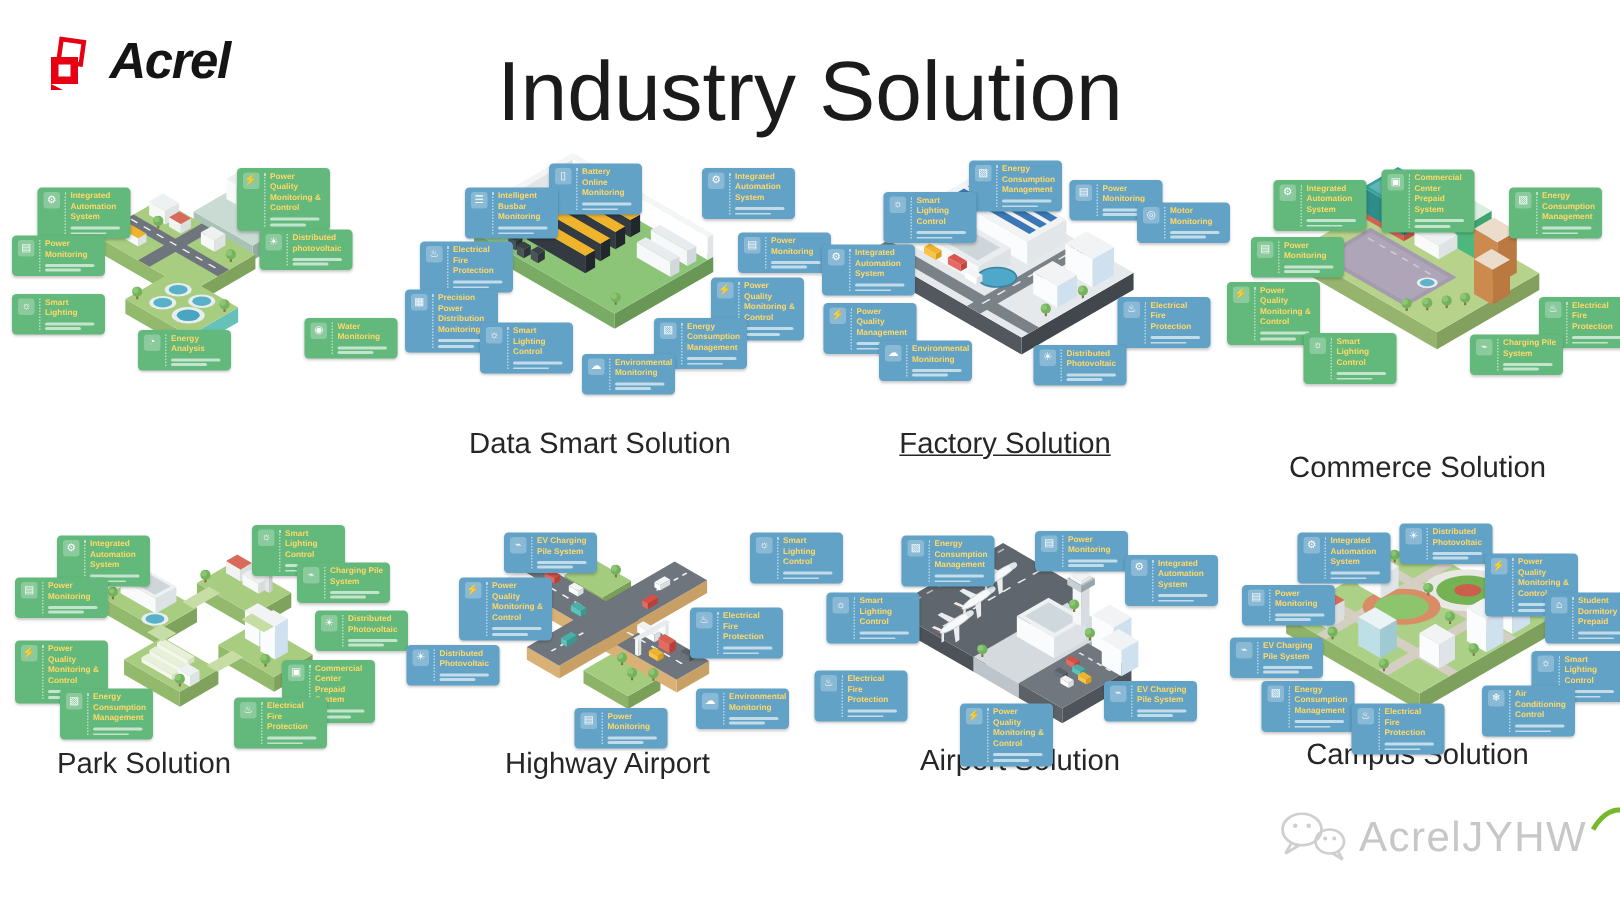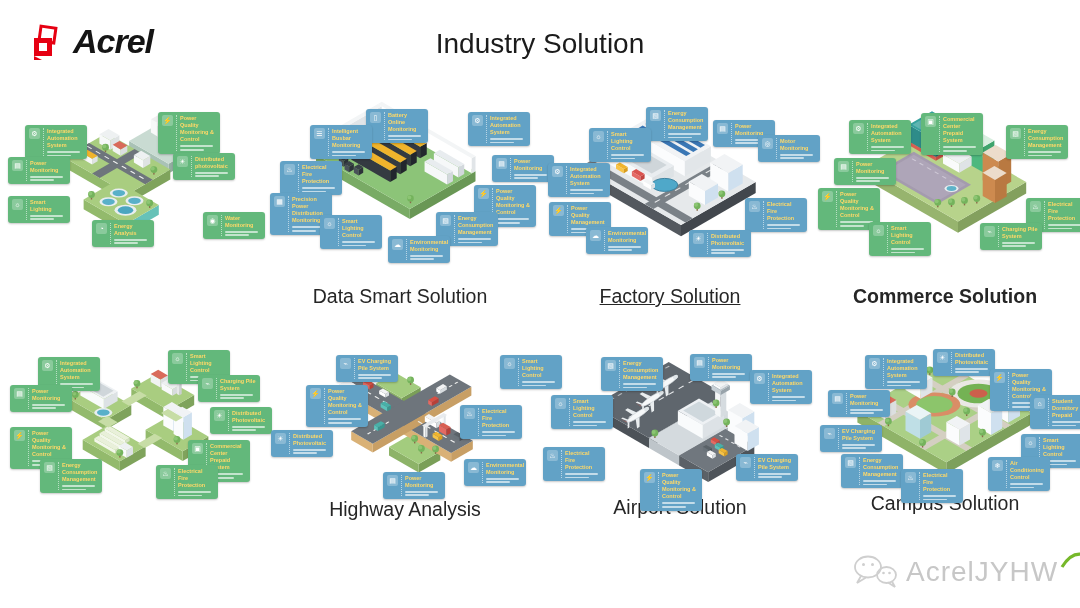--- a/index.html
+++ b/index.html
@@ -2,21 +2,21 @@
 <html><head>
 <meta charset="utf-8">
 <style>
   html,body{margin:0;padding:0;background:#fff;}
   body{width:1080px;height:608px;overflow:hidden;font-family:"Liberation Sans",sans-serif;}
   .page{position:relative;width:1080px;height:461px;background:#fff;}
 
   
   .logo{position:absolute;left:30px;top:22px;display:flex;align-items:center;gap:7px;}
   .logo-text{font-size:34px;font-weight:bold;font-style:italic;color:#141414;letter-spacing:-1px;}
-  .title{position:absolute;left:0;right:0;top:28px;text-align:center;font-size:28px;color:#1b1b1b;font-weight:400;}
+  .title{position:absolute;left:0;right:0;top:28px;text-align:center;font-size:56px;color:#1b1b1b;font-weight:400;}
 
   
   .card{position:absolute;}
   .illus{position:absolute;left:0;top:0;right:0;}
   .scene{position:absolute;left:0;top:0;width:100%;height:100%;}
   .caption{position:absolute;font-size:19.5px;color:#262626;line-height:1.2;white-space:nowrap;}
   .caption.center{left:0;right:0;text-align:center;}
 
   
   .callout{position:absolute;display:flex;gap:3px;align-items:flex-start;width:62px;
@@ -27,21 +27,21 @@
                 color:#fff;font-size:7px;line-height:11px;text-align:center;}
   .callout .ctext{flex:1 1 auto;min-width:0;border-left:1px dotted rgba(255,255,255,.55);padding-left:3px;}
   .callout .ctitle{display:block;font-size:5.5px;font-weight:bold;line-height:1.3;color:#ffd968;}
   .callout .bar{display:block;height:1.8px;border-radius:1px;background:rgba(255,255,255,.62);margin-top:1.7px;}
   .callout .b1{width:92%;}
   .callout .b2{width:68%;}
 
   
   .footer-site{position:absolute;left:52px;top:543px;display:flex;align-items:center;gap:11px;}
   .site-text{font-size:15px;color:#dadada;letter-spacing:.5px;}
-  .wechat{position:absolute;left:852px;top:540px;display:flex;align-items:center;gap:8px;margin-top:14px;}
+  .wechat{position:absolute;left:852px;top:540px;display:flex;align-items:center;gap:8px;}
   .wechat-text{font-size:28px;color:#c7c7c7;letter-spacing:1px;position:relative;}
   .wechat-arrow{position:absolute;left:152px;top:-10px;}
 </style>
 </head>
 <body>
 
 <div class="page">
 
   <div class="logo">
     <svg width="36" height="36" viewBox="0 0 36 36">
@@ -560,21 +560,21 @@
           </div>
           <div class="callout green" style="left: 170px; top: 128px;">
             <span class="ico">⌁</span>
             <span class="ctext">
               <span class="ctitle">Charging Pile System</span>
               <span class="bar b1"></span>
               <span class="bar b2"></span>
             </span>
           </div>
         </div>
-        <div class="caption center" style="top: 190px; font-weight: bold;">
+        <div class="caption center" style="top: 206px;">
           <div>Commerce Solution</div>
         </div>
       </div>
       <div class="card" style="left: 0px; top: 335px; width: 280px; height: 230px;">
         <div class="illus" style="height: 170px;">
           <svg class="scene" viewBox="0 0 270 170" preserveAspectRatio="xMidYMid meet">
             <polygon points="189.2,60.1 163.4,75.0 163.4,84.9 189.2,70.0" fill="#7fa35c"></polygon>
             <polygon points="163.4,75.0 126.3,53.6 126.3,63.5 163.4,84.9" fill="#93ba6c"></polygon>
             <polygon points="152.0,38.7 189.2,60.1 163.4,75.0 126.3,53.6" fill="#a9cd80"></polygon>
             <polygon points="145.7,39.0 155.4,44.6 155.4,52.6 145.7,47.0" fill="#f1f3f3"></polygon>
@@ -701,20 +701,23 @@
             </span>
           </div>
           <div class="callout green" style="left: 156px; top: 130px;">
             <span class="ico">♨</span>
             <span class="ctext">
               <span class="ctitle">Electrical Fire Protection</span>
               <span class="bar b1"></span>
               <span class="bar b2"></span>
             </span>
           </div>
+        </div>
+        <div class="caption" style="left: 38px; top: 163px;">
+          <div>Park Solution</div>
         </div>
       </div>
       <div class="card" style="left: 270px; top: 335px; width: 270px; height: 230px;">
         <div class="illus" style="height: 170px;">
           <svg class="scene" viewBox="0 0 270 170" preserveAspectRatio="xMidYMid meet">
             <polygon points="150.7,52.2 131.8,63.1 131.8,71.7 150.7,60.8" fill="#7a9f58"></polygon>
             <polygon points="131.8,63.1 106.2,48.3 106.2,56.9 131.8,71.7" fill="#8db368"></polygon>
             <polygon points="125.1,37.4 150.7,52.2 131.8,63.1 106.2,48.3" fill="#a3cc7e"></polygon>
             <polygon points="170.3,116.6 148.7,129.1 148.7,137.6 170.3,125.2" fill="#7a9f58"></polygon>
             <polygon points="148.7,129.1 119.0,111.9 119.0,120.5 148.7,137.6" fill="#8db368"></polygon>
@@ -853,21 +856,21 @@
           <div class="callout blue" style="left: 113px; top: 137px;">
             <span class="ico">▤</span>
             <span class="ctext">
               <span class="ctitle">Power Monitoring</span>
               <span class="bar b1"></span>
               <span class="bar b2"></span>
             </span>
           </div>
         </div>
         <div class="caption center" style="top: 163px;">
-          <div>Highway Analysis</div>
+          <div>Highway Airport</div>
         </div>
       </div>
       <div class="card" style="left: 540px; top: 335px; width: 280px; height: 230px;">
         <div class="illus" style="height: 170px;">
           <svg class="scene" viewBox="0 0 270 170" preserveAspectRatio="xMidYMid meet">
             <polygon points="179.7,59.3 104.0,103.0 104.0,112.9 179.7,69.2" fill="#42474c"></polygon>
             <polygon points="104.0,103.0 48.0,70.7 48.0,80.6 104.0,112.9" fill="#4c5258"></polygon>
             <polygon points="123.7,27.0 179.7,59.3 104.0,103.0 48.0,70.7" fill="#5f666d"></polygon>
             <polygon points="148.1,44.8 149.1,45.4 144.1,48.3 143.1,47.7" fill="#e8eaec"></polygon>
             <polygon points="138.1,50.6 139.1,51.2 134.2,54.0 133.1,53.4" fill="#e8eaec"></polygon>

